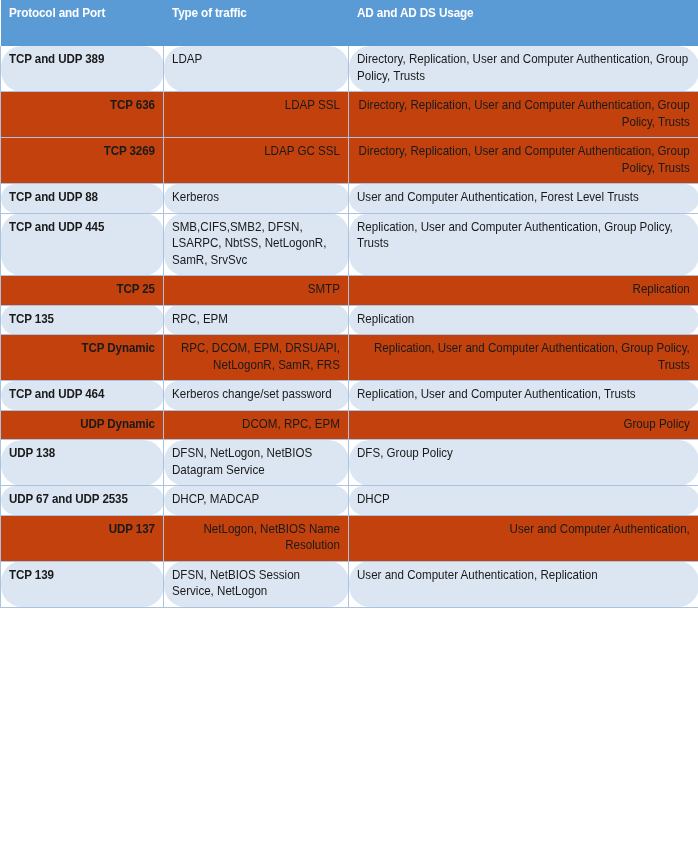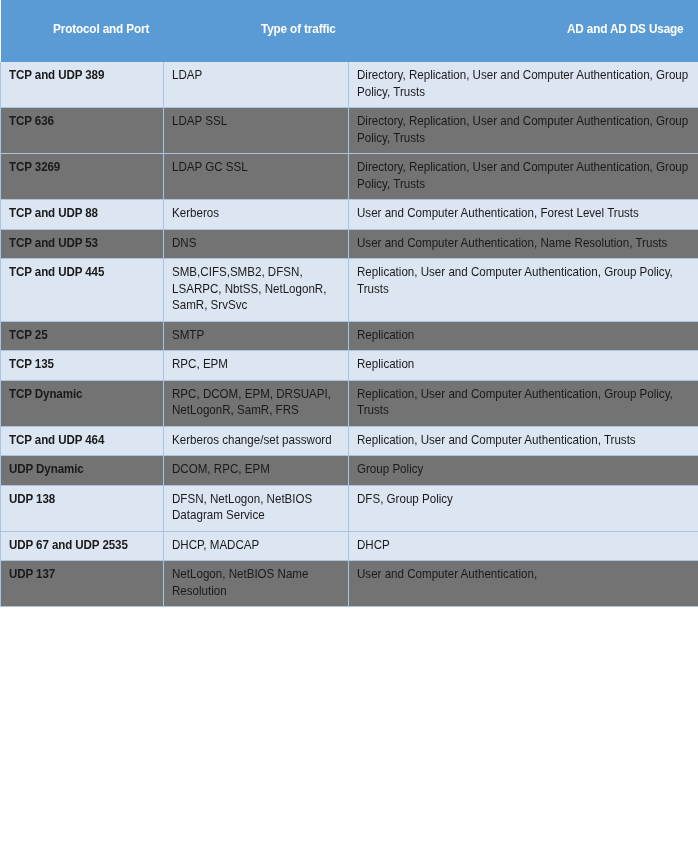--- a/index.html
+++ b/index.html
@@ -22,23 +22,23 @@
   }
   #port-table col.c1 { width: 163px; }
   #port-table col.c2 { width: 185px; }
   #port-table col.c3 { width: 350px; }
 
   #port-table thead th {
     background: #5b9bd5;
     color: #ffffff;
     font-weight: bold;
     font-size: 12.5px;
-    text-align: right;
+    text-align: left;
     vertical-align: top;
-    padding: 22px 8px 0 8px;
+    padding: 6px 8px 0 8px;
     height: 40px;
     border: none;
     letter-spacing: -0.15px;
     transform: none;
   }
   #port-table thead th span {
     display: inline-block;
     transform: scaleX(0.94);
     transform-origin: left center;
   }
@@ -59,23 +59,25 @@
     letter-spacing: -0.1px;
   }
   #port-table tbody td span.tx {
     display: block;
     transform: scaleX(0.95);
     transform-origin: left top;
     width: 105.2%;
   }
   #port-table tbody tr.shade td {
     background: #dce6f2;
+    border-radius: 21px;
   }
   #port-table tbody tr.plain td {
-    background: #737373;
+    background: #c2410c;
+    text-align: right;
   }
 </style>
 </head>
 <body>
 
 <table id="port-table">
   <colgroup>
     <col class="c1">
       <col class="c2">
       <col class="c3">
@@ -125,31 +127,20 @@
         <td>
           <span class="tx">TCP and UDP 88</span>
         </td>
         <td>
           <span class="tx">Kerberos</span>
         </td>
         <td>
           <span class="tx">User and Computer Authentication, Forest Level Trusts</span>
         </td>
       </tr>
-      <tr class="plain">
-        <td>
-          <span class="tx">TCP and UDP 53</span>
-        </td>
-        <td>
-          <span class="tx">DNS</span>
-        </td>
-        <td>
-          <span class="tx">User and Computer Authentication, Name Resolution, Trusts</span>
-        </td>
-      </tr>
       <tr class="shade">
         <td>
           <span class="tx">TCP and UDP 445</span>
         </td>
         <td>
           <span class="tx">SMB,CIFS,SMB2, DFSN, LSARPC, NbtSS, NetLogonR, SamR, SrvSvc</span>
         </td>
         <td>
           <span class="tx">Replication, User and Computer Authentication, Group Policy, Trusts</span>
         </td>
@@ -233,16 +224,27 @@
       </tr>
       <tr class="plain">
         <td>
           <span class="tx">UDP 137</span>
         </td>
         <td>
           <span class="tx">NetLogon, NetBIOS Name Resolution</span>
         </td>
         <td>
           <span class="tx">User and Computer Authentication,</span>
+        </td>
+      </tr>
+      <tr class="shade">
+        <td>
+          <span class="tx">TCP 139</span>
+        </td>
+        <td>
+          <span class="tx">DFSN, NetBIOS Session Service, NetLogon</span>
+        </td>
+        <td>
+          <span class="tx">User and Computer Authentication, Replication</span>
         </td>
       </tr>
     </tbody>
 </table>
 
 </body></html>

